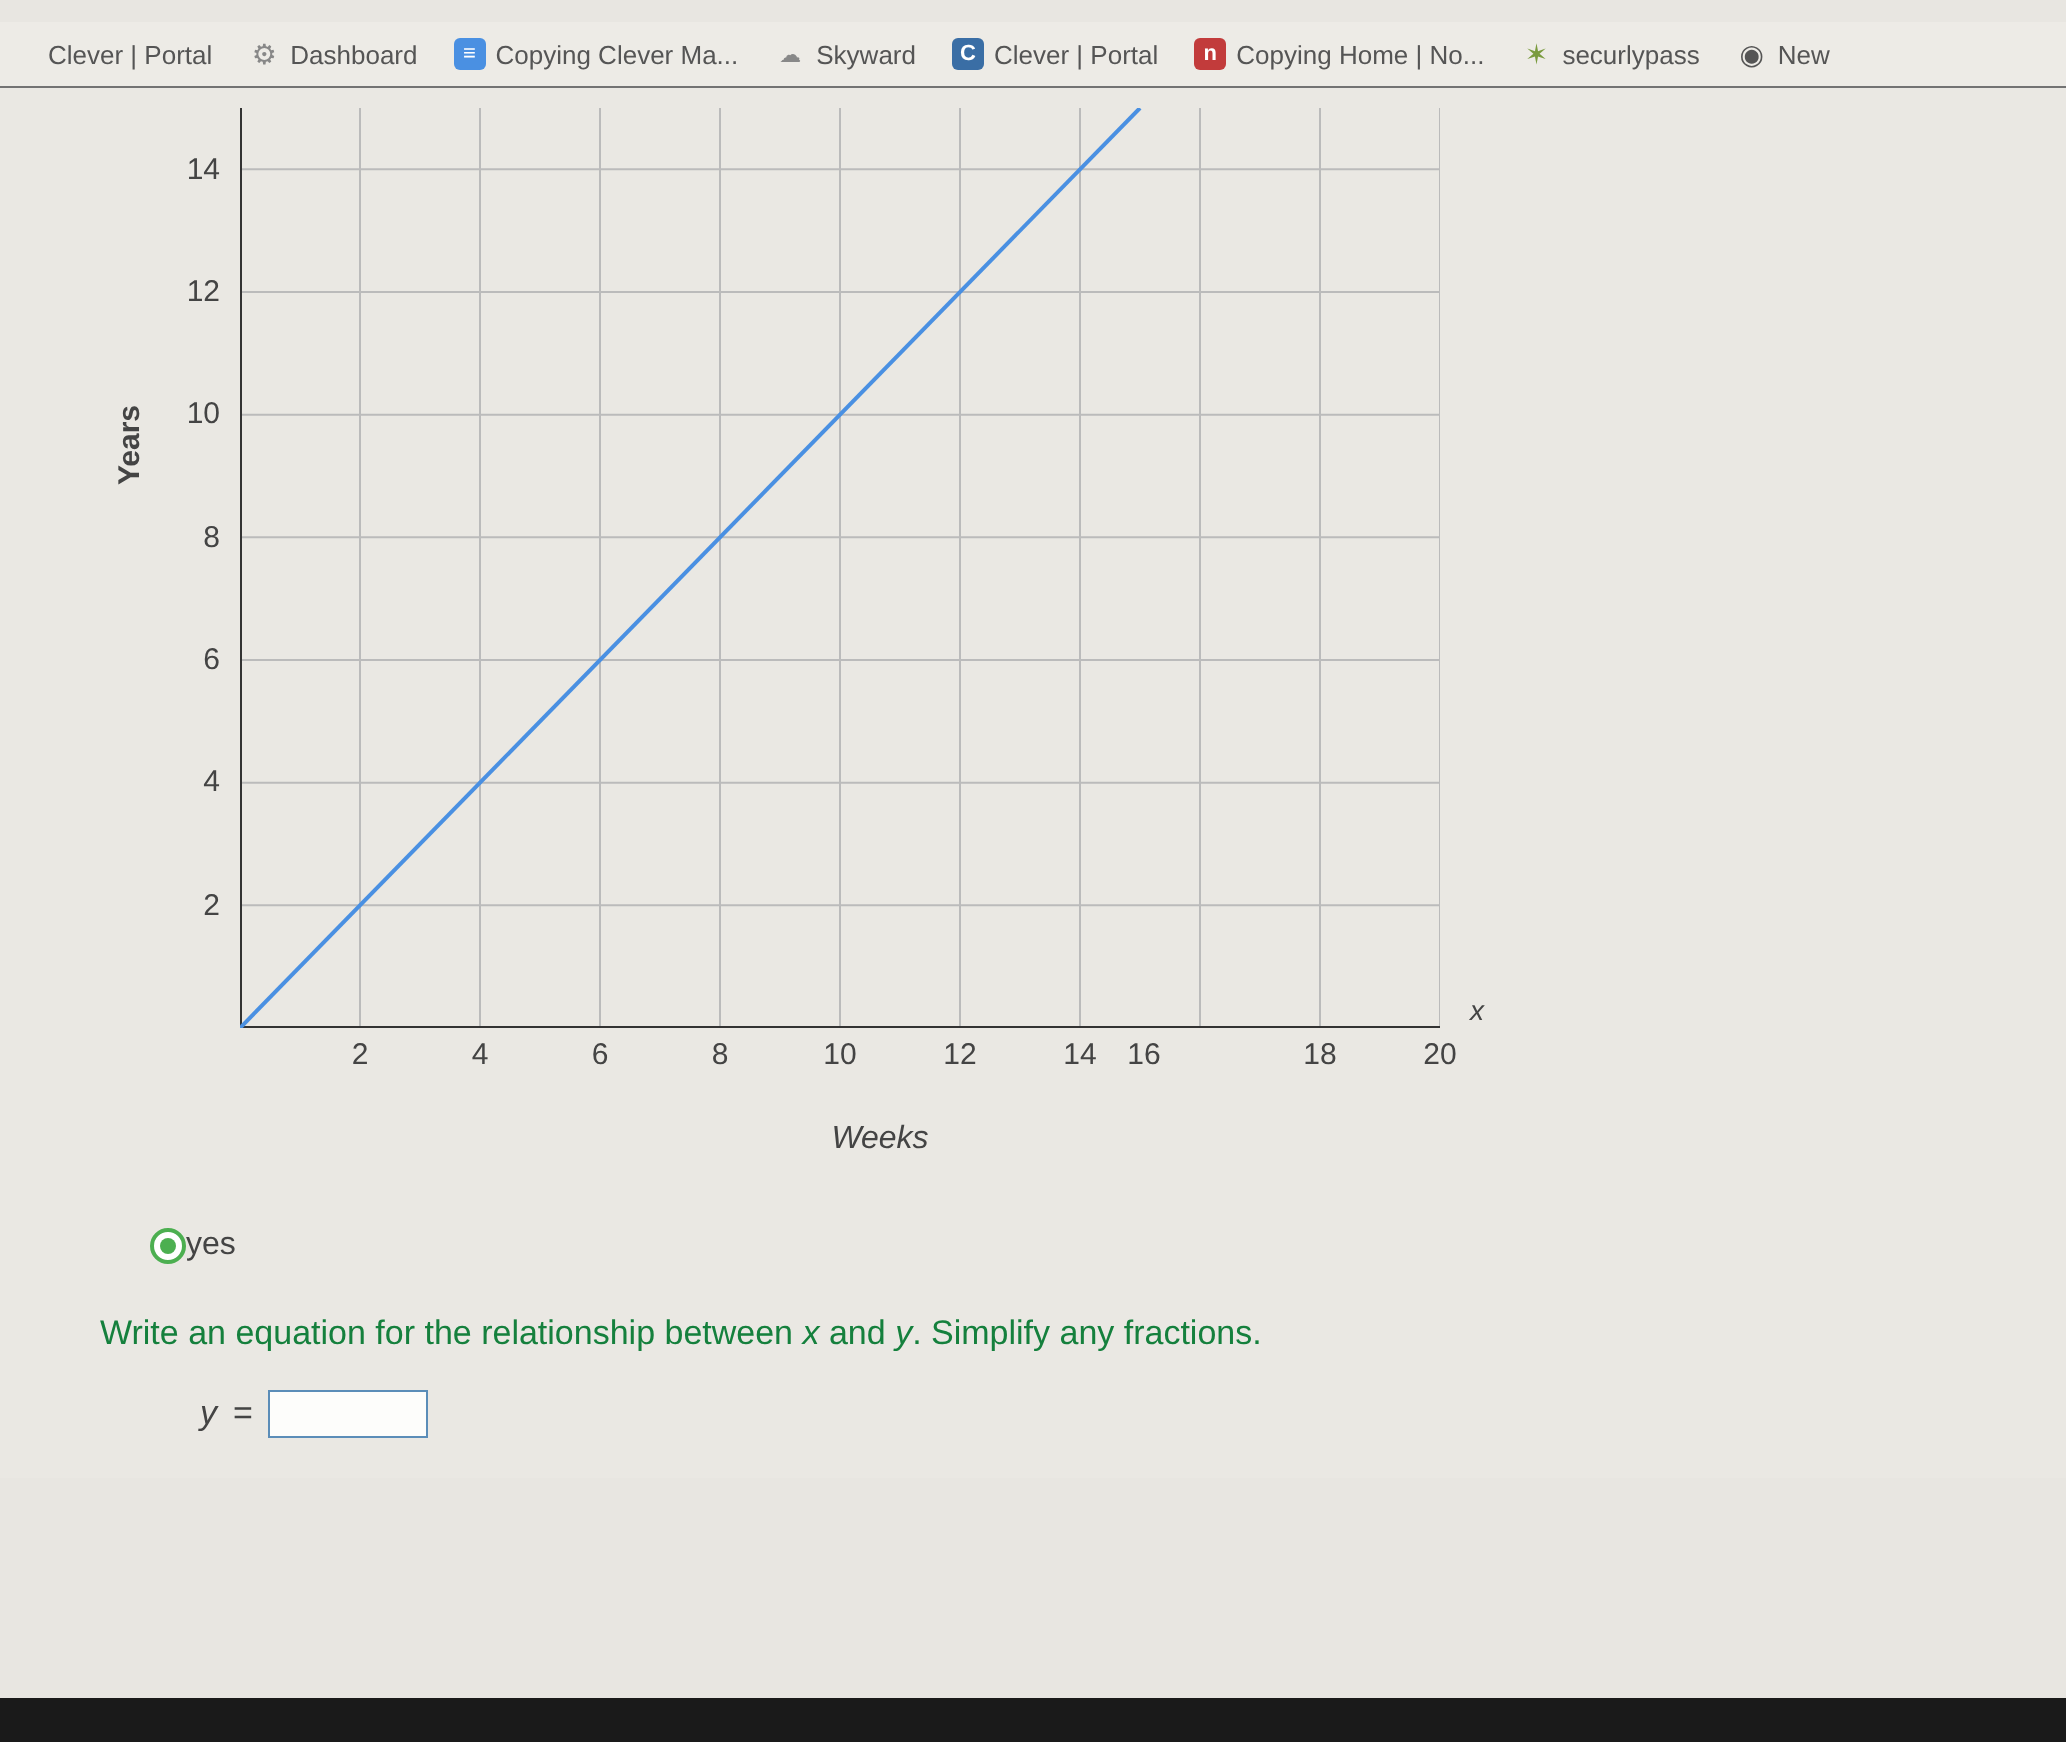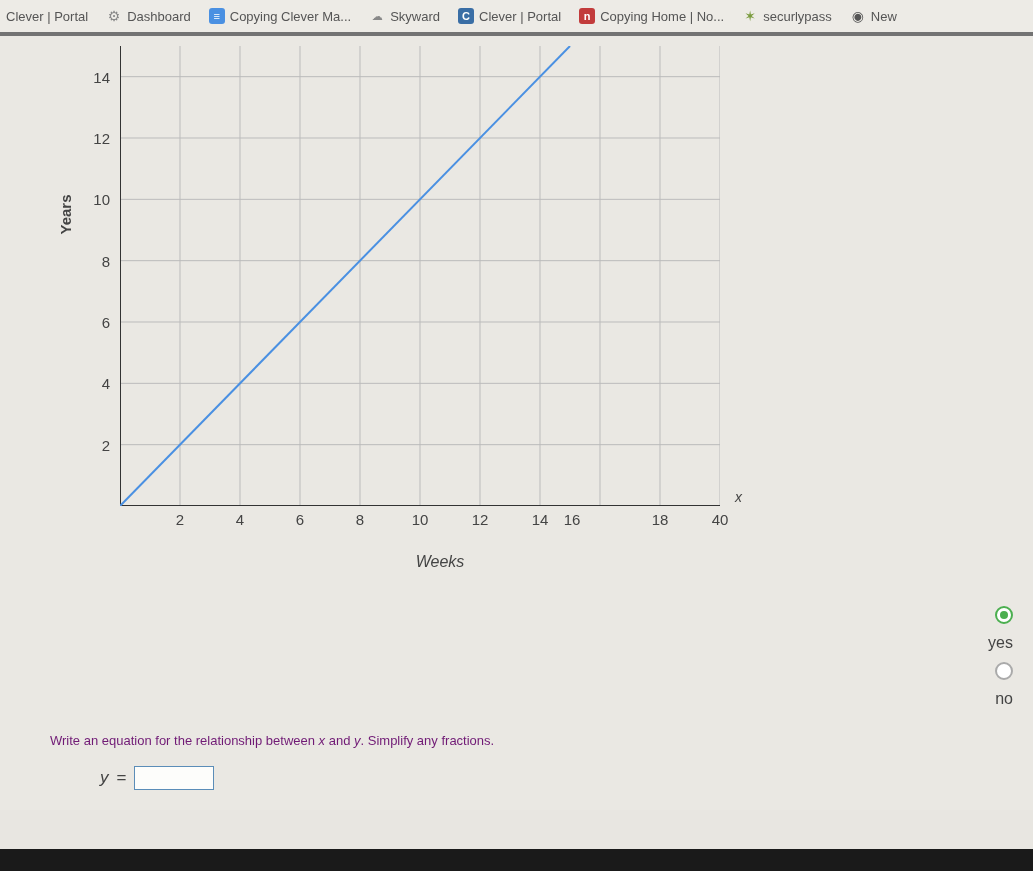--- a/index.html
+++ b/index.html
@@ -7,26 +7,27 @@
       font-family: Arial, Helvetica, sans-serif;
       background: #e8e6e1;
       width: 1033px;
       height: 871px;
       overflow: hidden;
     }
     .bookmark-bar {
       display: flex;
       align-items: center;
       gap: 18px;
-      padding: 8px 6px;
+      padding: 8px 24px;
       background: #edebe6;
-      border-bottom: 4px solid #737373;
+      border-bottom: 1px solid #737373;
       font-size: 13px;
       color: #555;
       white-space: nowrap;
+      margin-top: 11px;
     }
     .bookmark-item {
       display: flex;
       align-items: center;
       gap: 5px;
       cursor: pointer;
     }
     .bookmark-icon {
       width: 16px;
       height: 16px;
@@ -130,25 +131,23 @@
     .question-text {
       margin-bottom: 18px;
     }
     .question-text .var { font-style: italic; }
     .radio-group {
       margin-left: 25px;
       margin-bottom: 25px;
     }
     .radio-option {
       display: flex;
-      align-items: flex-end;
-      gap: 10px;
+      align-items: center;
       margin-bottom: 10px;
       cursor: pointer;
-      flex-direction: column;
     }
     .radio-circle {
       width: 18px;
       height: 18px;
       border: 2px solid #aaa;
       border-radius: 50%;
       display: flex;
       align-items: center;
       justify-content: center;
       background: white;
@@ -159,22 +158,22 @@
     .radio-dot {
       width: 8px;
       height: 8px;
       background: #4caf50;
       border-radius: 50%;
     }
     .radio-label { font-size: 16px; color: #444; }
 
     .equation-prompt {
       margin-bottom: 18px;
-      font-size: 13px;
-      color: #701a75;
+      font-size: 17px;
+      color: #15803d;
     }
     .equation-prompt .var { font-style: italic; }
     .equation-line {
       margin-left: 50px;
       display: flex;
       align-items: center;
       gap: 8px;
       font-size: 17px;
       color: #444;
     }
@@ -288,40 +287,36 @@
     <div class="x-ticks">
       <div class="x-tick" style="left:60px">2</div>
       <div class="x-tick" style="left:120px">4</div>
       <div class="x-tick" style="left:180px">6</div>
       <div class="x-tick" style="left:240px">8</div>
       <div class="x-tick" style="left:300px">10</div>
       <div class="x-tick" style="left:360px">12</div>
       <div class="x-tick" style="left:420px">14</div>
       <div class="x-tick" style="left:452px">16</div>
       <div class="x-tick" style="left:540px">18</div>
-      <div class="x-tick" style="left:600px">40</div>
+      <div class="x-tick" style="left:600px">20</div>
     </div>
 
     <div class="axis-x-var">x</div>
     <div class="x-axis-label">Weeks</div>
   </div>
 
   <div class="question-block">
 
     <div class="radio-group">
       <div class="radio-option">
         <div class="radio-circle selected">
           <div class="radio-dot"></div>
         </div>
         <span class="radio-label">yes</span>
       </div>
-      <div class="radio-option">
-        <div class="radio-circle"></div>
-        <span class="radio-label">no</span>
-      </div>
     </div>
 
     <div class="equation-prompt">
       <span>Write an equation for the relationship between </span><span class="var">x</span><span> and </span><span class="var">y</span><span>. Simplify any fractions.</span>
     </div>
 
     <div class="equation-line">
       <span class="var">y</span>
       <span>=</span>
       <input class="answer-input" type="text" value="" style="">

